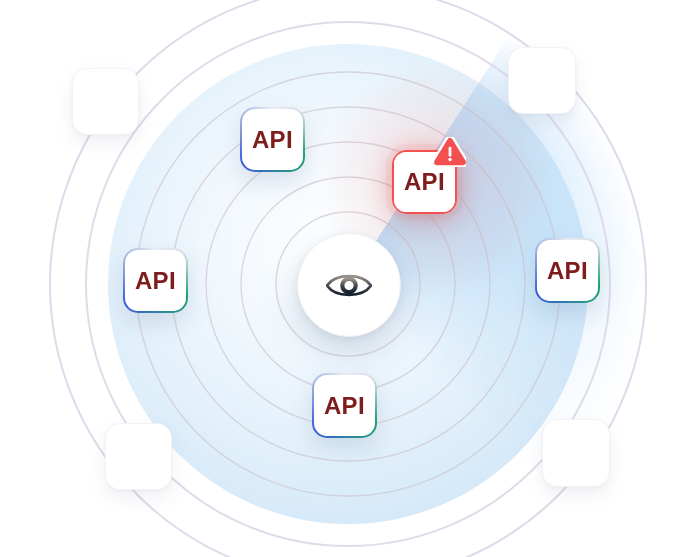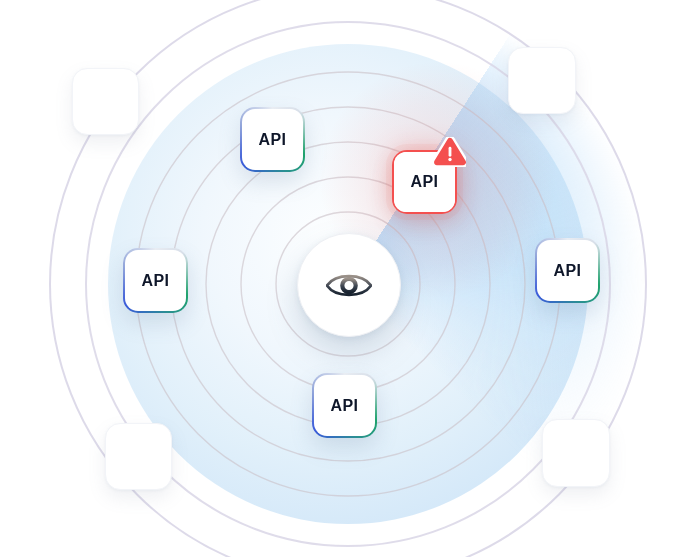--- a/index.html
+++ b/index.html
@@ -52,21 +52,21 @@
   .api-card{
     position:absolute;width:65px;height:65px;box-sizing:border-box;padding:2px;border-radius:15px;
     background:conic-gradient(from 0deg,
       #e9edf3 0deg,#d8dfe9 45deg,#1fa26d 115deg,#2b8f93 160deg,
       #3a5bd9 230deg,#93a6da 295deg,#e9edf3 360deg);
     box-shadow:0 10px 22px rgba(90,115,150,.18);
   }
   .api-card .face{
     width:100%;height:100%;border-radius:13px;background:#ffffff;
     display:flex;align-items:center;justify-content:center;
-    font-size:16px;font-weight:700;letter-spacing:.4px;color:#0f172a;
+    font-size:24px;font-weight:700;letter-spacing:.4px;color:#7f1d1d;
   }
   .api-card.alert{
     padding:0;border:2px solid #f4504f;background:#ffffff;
     box-shadow:0 0 0 6px rgba(246,80,75,.06),0 0 26px rgba(246,80,75,.32),0 10px 22px rgba(150,90,90,.15);
   }
   .api-card.alert .face{border-radius:12px;}
   .badge{position:absolute;top:-15px;right:-11px;width:32px;height:30px;}
   .card-topleft{left:240px;top:107px;}
   .card-alert{left:392px;top:150px;height:64px;}
   .card-left{left:123px;top:248px;}

